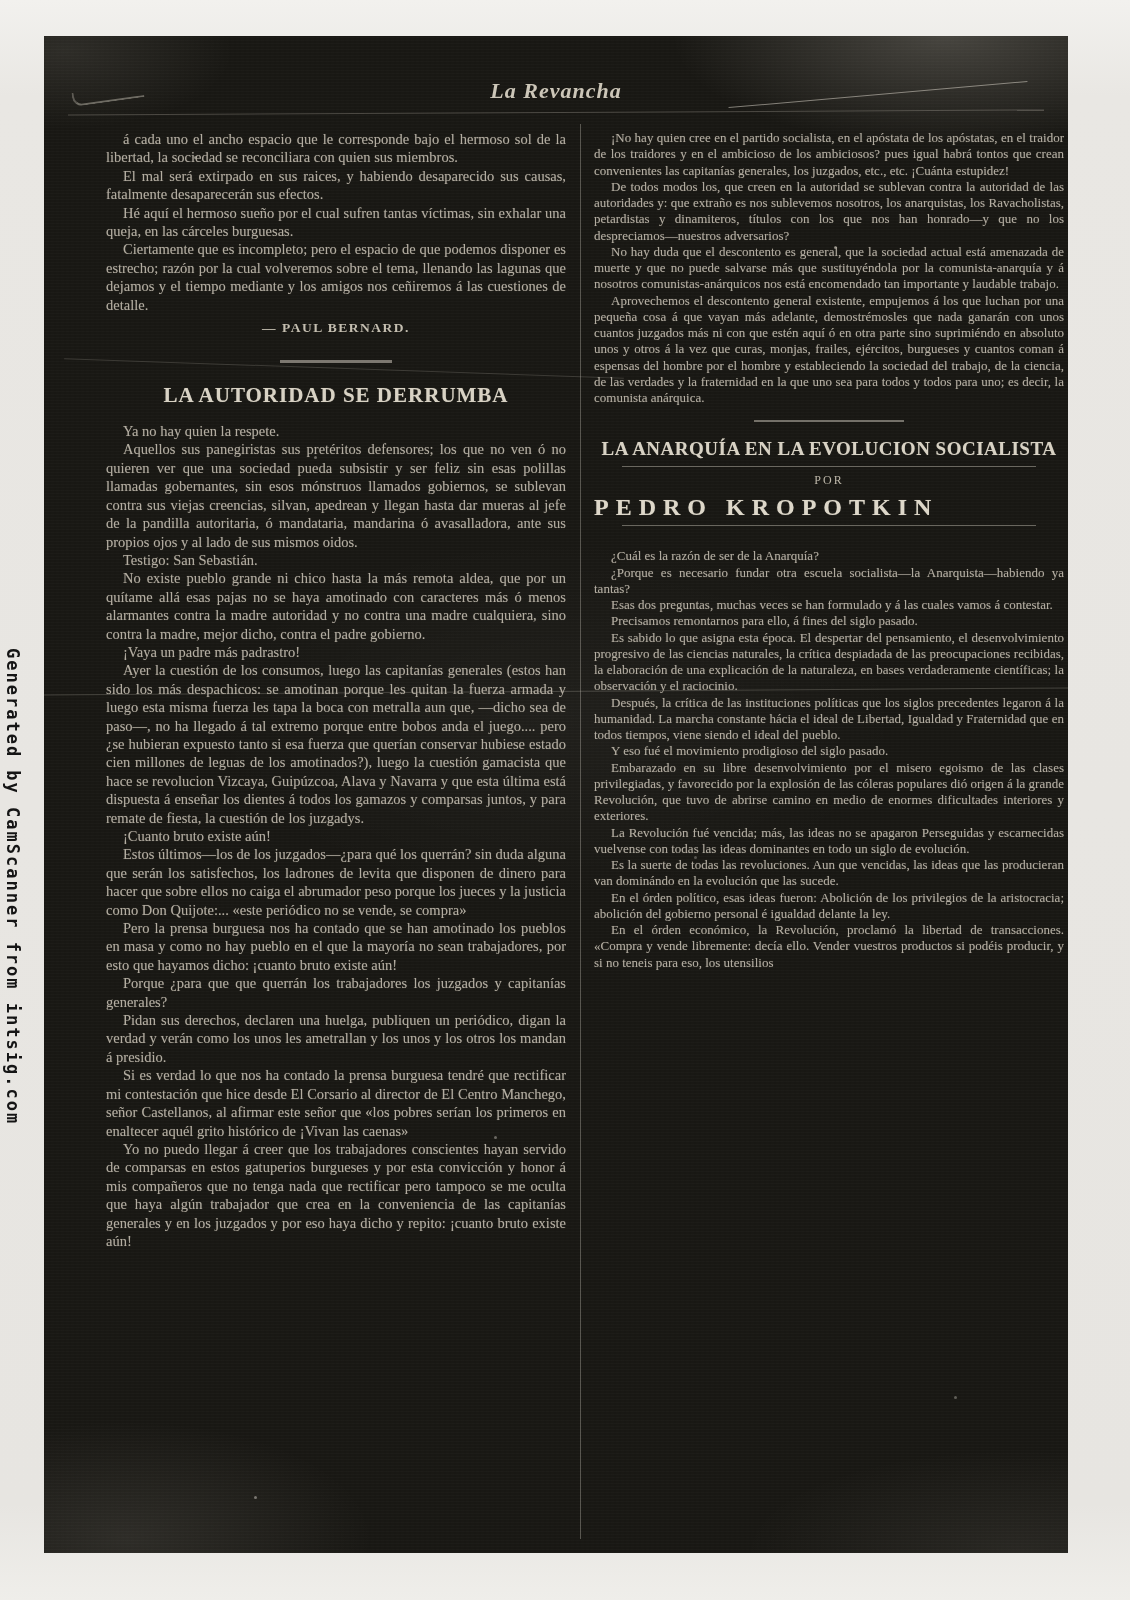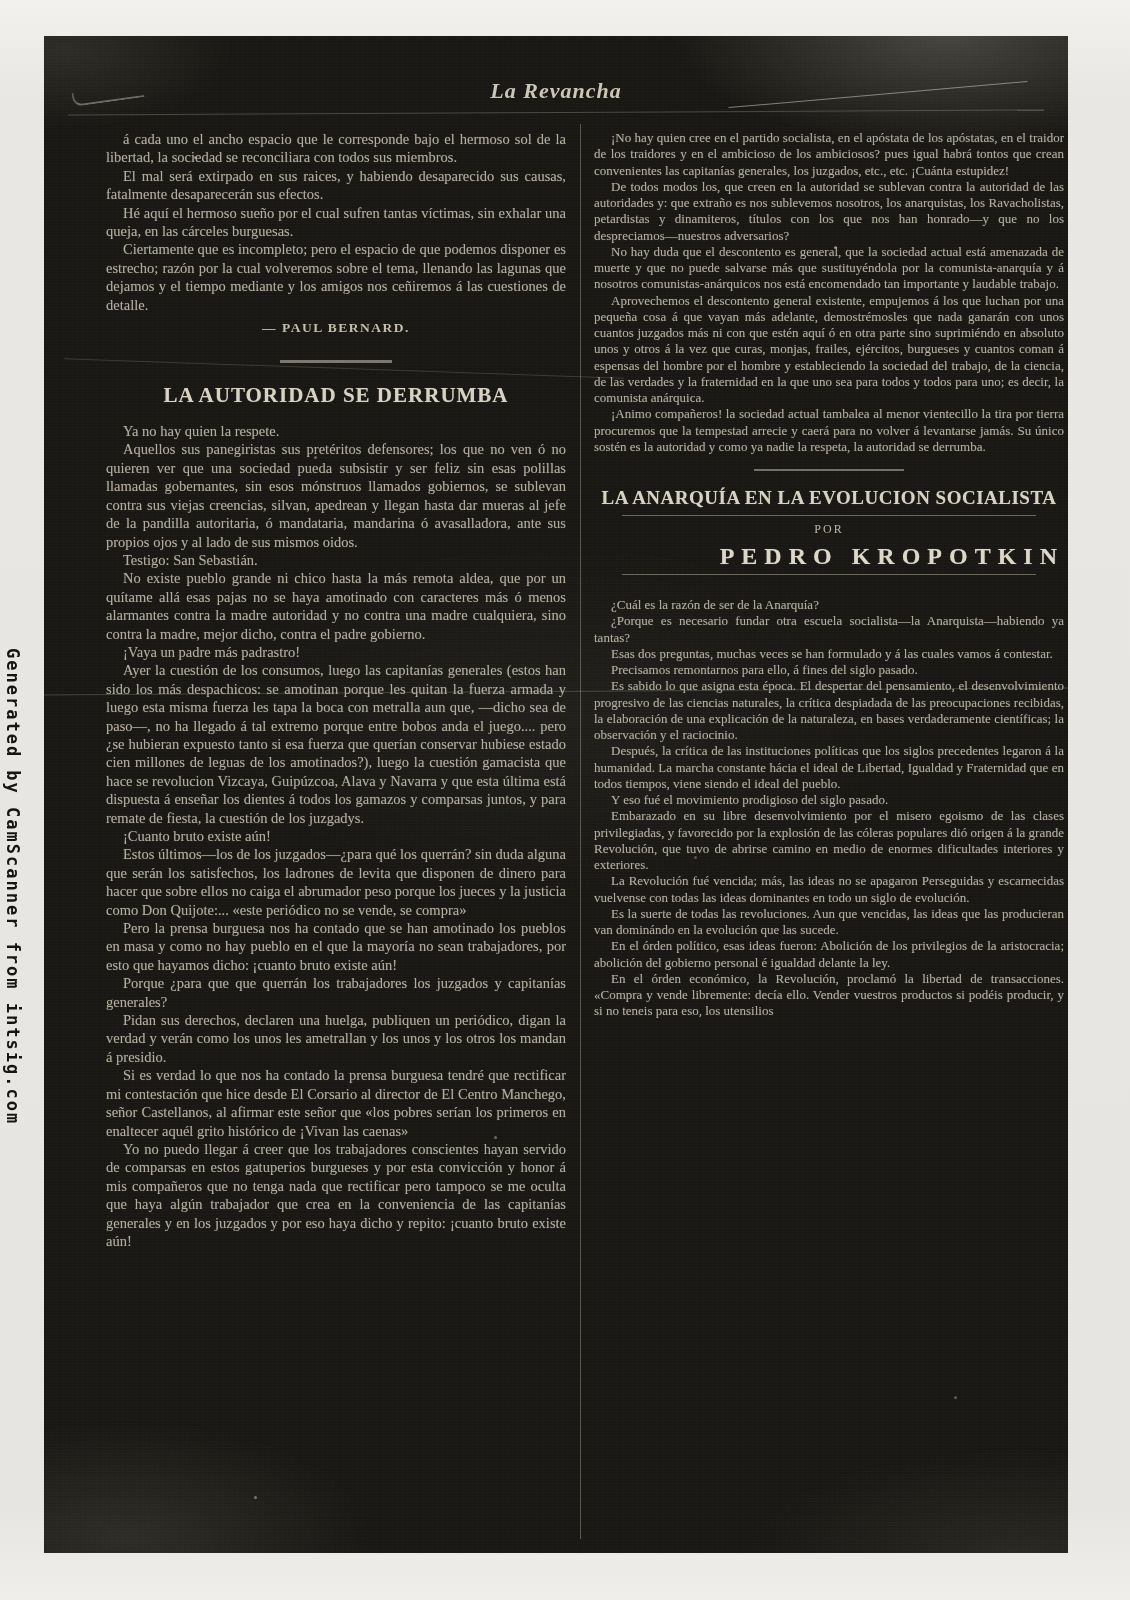--- a/index.html
+++ b/index.html
@@ -71,21 +71,21 @@
     letter-spacing:1px;color:#d8d2c4;text-shadow:0 0 1px rgba(170,165,155,0.5);
   }
   .rule-sm{width:150px;height:2px;background:rgba(205,199,187,0.5);margin:14px auto 16px;}
   .headline2{
     margin:0 6px 6px;text-align:center;font-size:19px;font-weight:bold;
     letter-spacing:0.5px;color:#d8d2c4;text-shadow:0 0 1px rgba(170,165,155,0.5);
   }
   .rule-under{width:88%;height:1px;background:rgba(205,199,187,0.45);margin:4px auto 6px;}
   .byline{ text-align:center;font-size:12px;letter-spacing:2px;color:#bdb7a9;margin:4px 0 6px;}
   .author{
-    text-align:right;font-size:24px;font-weight:bold;letter-spacing:7px;color:#ddd7c9;
+    text-align:left;font-size:24px;font-weight:bold;letter-spacing:7px;color:#ddd7c9;
     margin:2px 0 4px;text-shadow:0 0 1px rgba(180,175,165,0.5);
   }
   .kropotkin-pars{margin-top:22px;}
 </style>
 </head>
 <body>
 
 <div class="watermark">Generated by CamScanner from intsig.com</div>
 
 <div class="scan">
@@ -96,21 +96,21 @@
   <div class="scratch1"></div>
   <div class="scratch2"></div>
   <div class="specks"></div>
   <div class="col-divider"></div>
 
   <div class="columns">
 
     <div class="col col-left">
       <section>
         <div class="pars">
-            <p class="par">á cada uno el ancho espacio que le corresponde bajo el hermoso sol de la libertad, la sociedad se reconciliara con todos sus miembros.</p>
+            <p class="par">á cada uno el ancho espacio que le corresponde bajo el hermoso sol de la libertad, la sociedad se reconciliara con quien sus miembros.</p>
             <p class="par">El mal será extirpado en sus raices, y habiendo desaparecido sus causas, fatalmente desaparecerán sus efectos.</p>
             <p class="par">Hé aquí el hermoso sueño por el cual sufren tantas víctimas, sin exhalar una queja, en las cárceles burguesas.</p>
             <p class="par">Ciertamente que es incompleto; pero el espacio de que podemos disponer es estrecho; razón por la cual volveremos sobre el tema, llenando las lagunas que dejamos y el tiempo mediante y los amigos nos ceñiremos á las cuestiones de detalle.</p>
           </div>
         <div class="sig sig-center">— PAUL BERNARD.</div>
       </section>
 
       <div class="sep-bar"></div>
 
       <section>
@@ -133,21 +133,20 @@
       </section>
     </div>
 
     <div class="col col-right">
       <section>
         <div class="pars">
             <p class="par">¡No hay quien cree en el partido socialista, en el apóstata de los apóstatas, en el traidor de los traidores y en el ambicioso de los ambiciosos? pues igual habrá tontos que crean convenientes las capitanías generales, los juzgados, etc., etc. ¡Cuánta estupidez!</p>
             <p class="par">De todos modos los, que creen en la autoridad se sublevan contra la autoridad de las autoridades y: que extraño es nos sublevemos nosotros, los anarquistas, los Ravacholistas, petardistas y dinamiteros, títulos con los que nos han honrado—y que no los despreciamos—nuestros adversarios?</p>
             <p class="par">No hay duda que el descontento es general, que la sociedad actual está amenazada de muerte y que no puede salvarse más que sustituyéndola por la comunista-anarquía y á nosotros comunistas-anárquicos nos está encomendado tan importante y laudable trabajo.</p>
             <p class="par">Aprovechemos el descontento general existente, empujemos á los que luchan por una pequeña cosa á que vayan más adelante, demostrémosles que nada ganarán con unos cuantos juzgados más ni con que estén aquí ó en otra parte sino suprimiéndo en absoluto unos y otros á la vez que curas, monjas, frailes, ejércitos, burgueses y cuantos coman á espensas del hombre por el hombre y estableciendo la sociedad del trabajo, de la ciencia, de las verdades y la fraternidad en la que uno sea para todos y todos para uno; es decir, la comunista anárquica.</p>
-            <p class="par">¡Animo compañeros! la sociedad actual tambalea al menor vientecillo la tira por tierra procuremos que la tempestad arrecie y caerá para no volver á levantarse jamás. Su único sostén es la autoridad y como ya nadie la respeta, la autoridad se derrumba.</p>
           </div>
       </section>
 
       <section>
         <div class="rule-sm"></div>
         <h2 class="headline2">LA ANARQUÍA EN LA EVOLUCION SOCIALISTA</h2>
         <div class="rule-under"></div>
         <div class="byline">POR</div>
         <div class="author">PEDRO KROPOTKIN</div>
         <div class="rule-under"></div>

